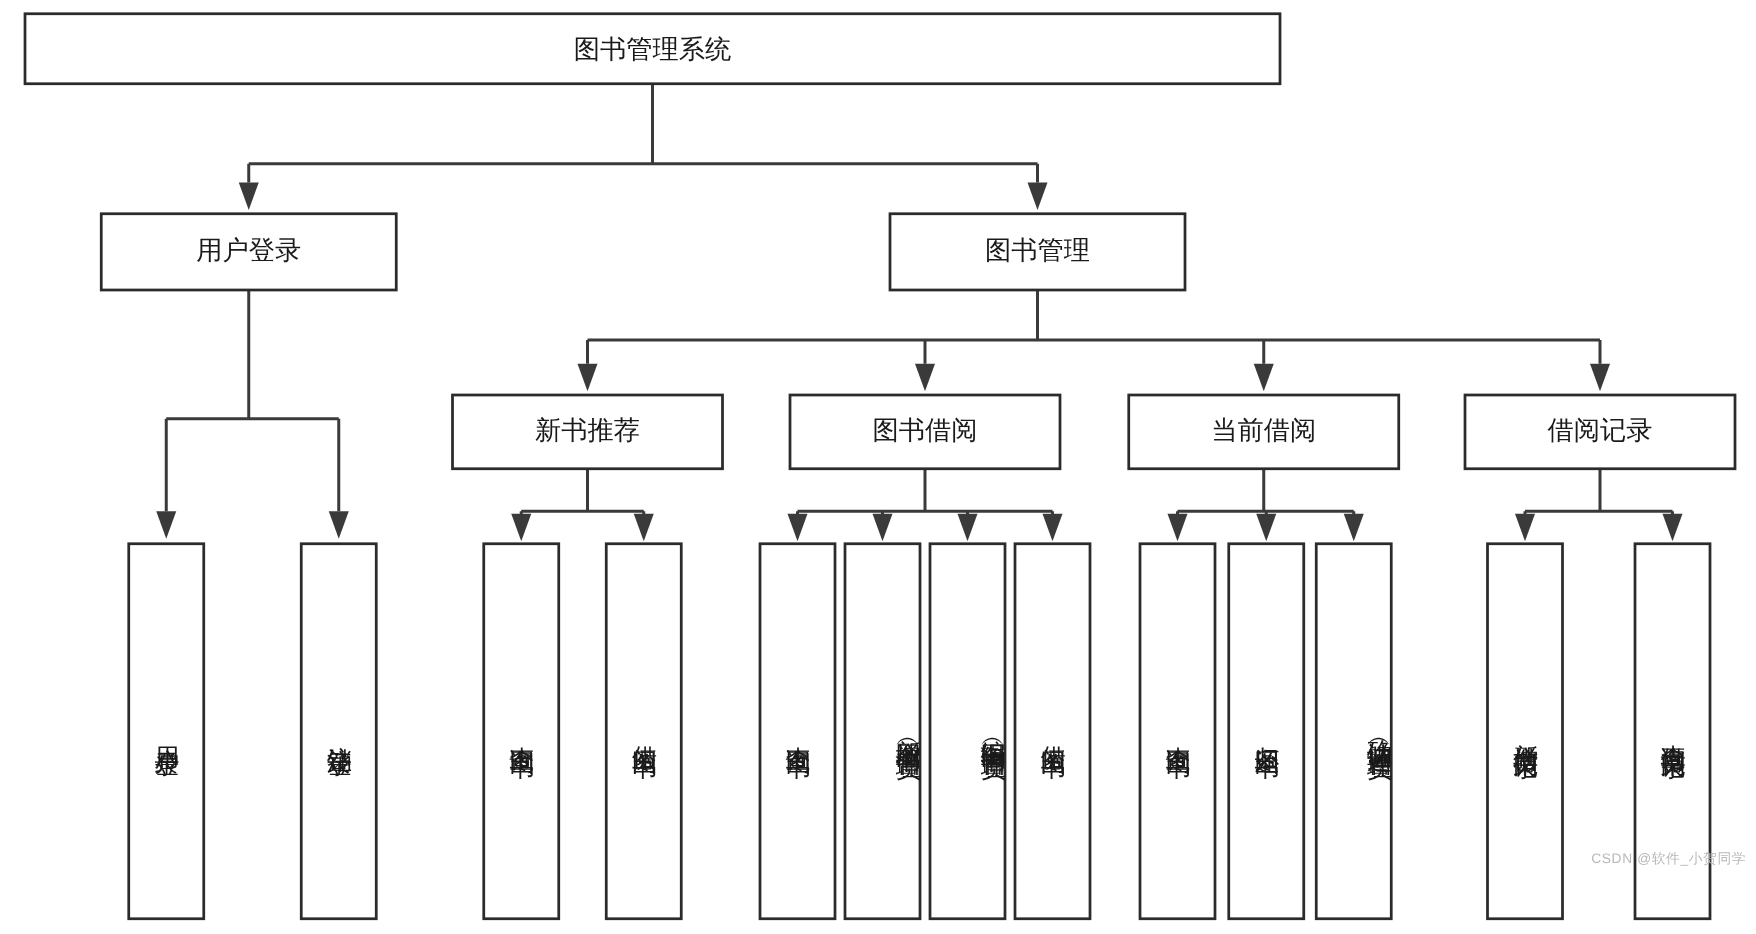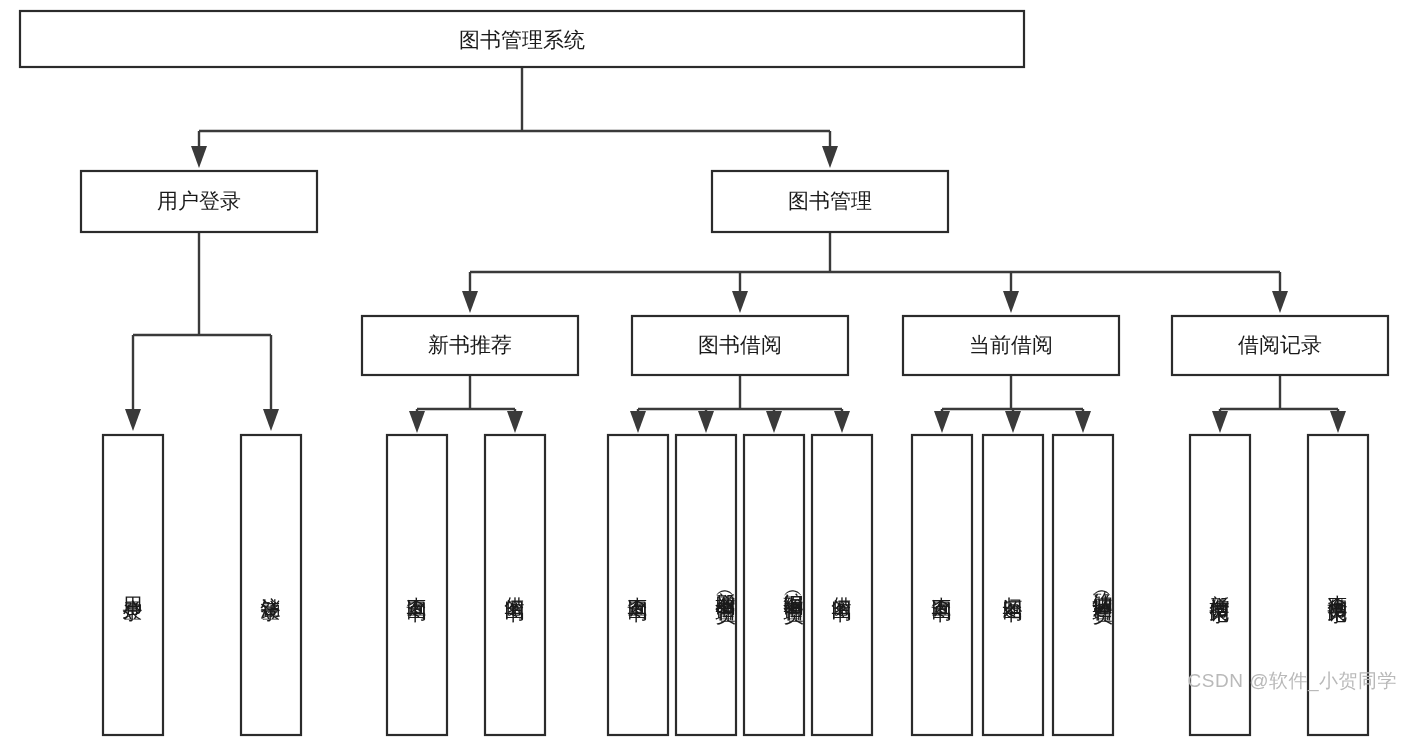--- a/index.html
+++ b/index.html
@@ -63,21 +63,21 @@
     align-items: center;
     justify-content: center;
     text-align: center;
     pointer-events: none;
   }
   .watermark {
     position: absolute;
     right: 8px;
     bottom: 6px;
     font-family: "Liberation Sans", "DejaVu Sans", sans-serif;
-    font-size: 19px;
+    font-size: 11px;
     color: #b9b9b9;
     white-space: nowrap;
     letter-spacing: 0.5px;
   }
 </style>
 </head>
 <body>
 
 <div id="diagram-root">
 

